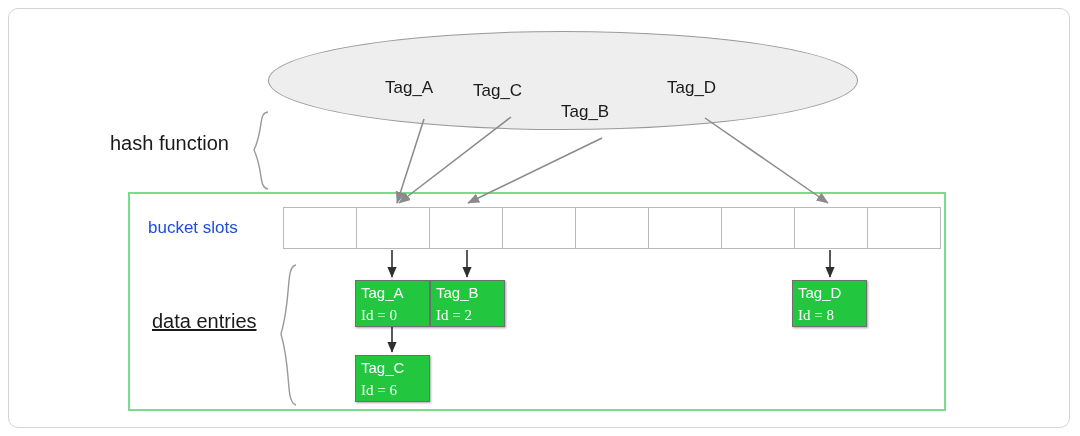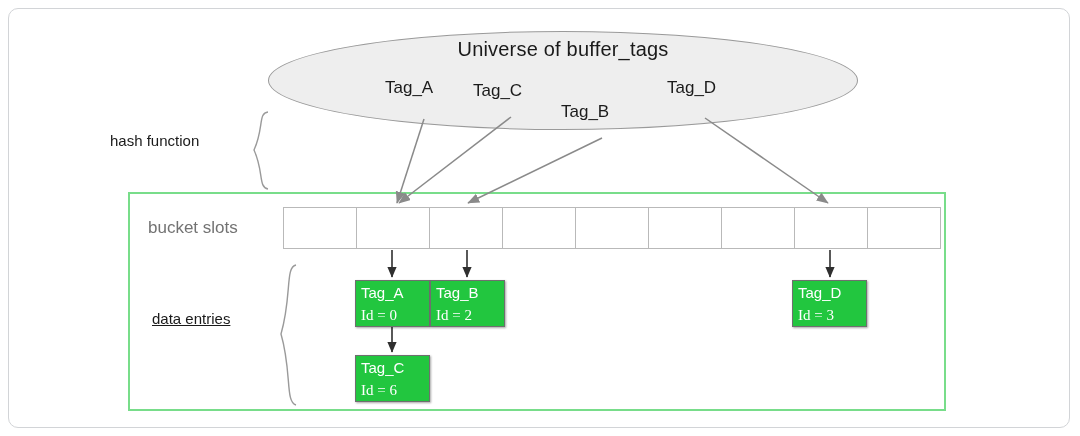--- a/index.html
+++ b/index.html
@@ -60,21 +60,21 @@
     white-space: nowrap;
   }
   #tag-label-a { left: 385px; top: 78px; }
   #tag-label-c { left: 473px; top: 81px; }
   #tag-label-b { left: 561px; top: 102px; }
   #tag-label-d { left: 667px; top: 78px; }
 
   
   .side-label {
     position: absolute;
-    font-size: 15px;
+    font-size: 20px;
     color: #1a1a1a;
     white-space: nowrap;
     text-align: right;
   }
   #hash-function-label { left: 110px; top: 132px; }
   #data-entries-label  { left: 152px; top: 310px; text-decoration: underline; }
 
   
   .brace-svg { position: absolute; }
   #hash-brace  { left: 244px; top: 110px;  }
@@ -91,21 +91,21 @@
     box-sizing: border-box;
     background: transparent;
   }
 
   
   #bucket-slots-label {
     position: absolute;
     left: 148px;
     top: 218px;
     font-size: 17px;
-    color: #737373;
+    color: #1d4ed8;
     white-space: nowrap;
   }
   #bucket-slots-row {
     position: absolute;
     left: 283px;
     top: 207px;
     height: 42px;
     display: flex;
     border-top: 1px solid #b9b9b9;
     border-bottom: 1px solid #b9b9b9;
@@ -152,21 +152,20 @@
   }
 </style>
 </head>
 <body>
 
 <div id="canvas">
 
   <div id="card-frame"></div>
 
   <div id="universe-ellipse"></div>
-  <div id="universe-title">Universe of buffer_tags</div>
 
   <div class="tag-label" id="tag-label-a">Tag_A</div>
   <div class="tag-label" id="tag-label-c">Tag_C</div>
   <div class="tag-label" id="tag-label-b">Tag_B</div>
   <div class="tag-label" id="tag-label-d">Tag_D</div>
 
   <div class="side-label" id="hash-function-label">hash function</div>
 
   <div class="side-label" id="data-entries-label">data entries</div>
 
@@ -226,16 +225,16 @@
     <span class="entry-id">Id = 2</span>
   </div>
 
   <div class="entry-box" id="entry-box-c">
     <span class="entry-tag">Tag_C</span>
     <span class="entry-id">Id = 6</span>
   </div>
 
   <div class="entry-box" id="entry-box-d">
     <span class="entry-tag">Tag_D</span>
-    <span class="entry-id">Id = 3</span>
+    <span class="entry-id">Id = 8</span>
   </div>
 
 </div>
 
 </body></html>

